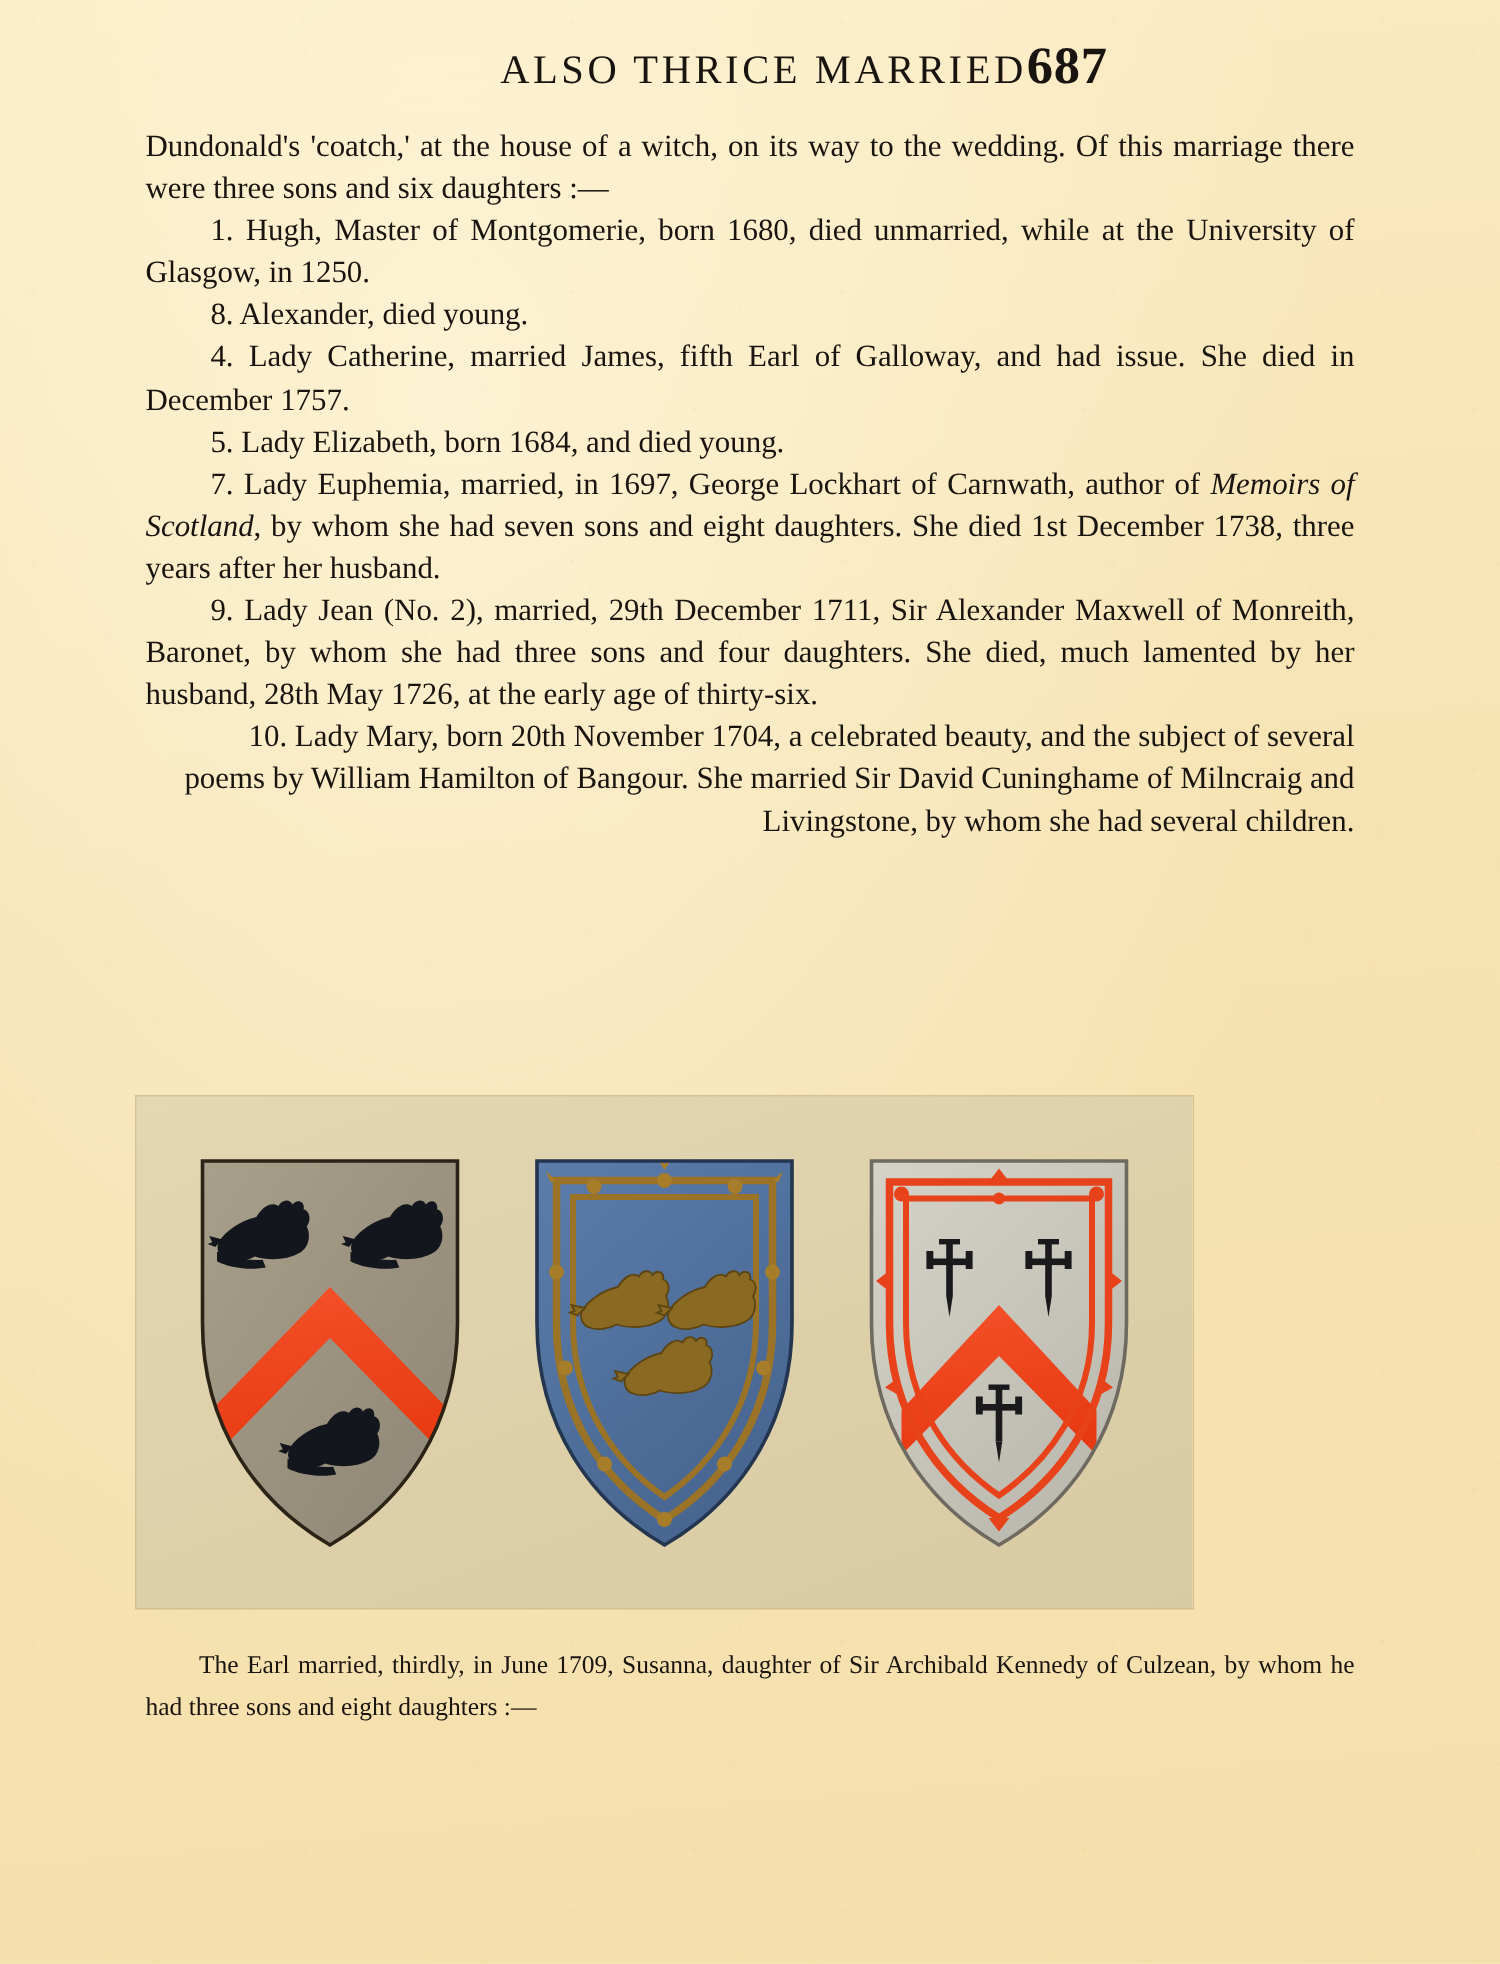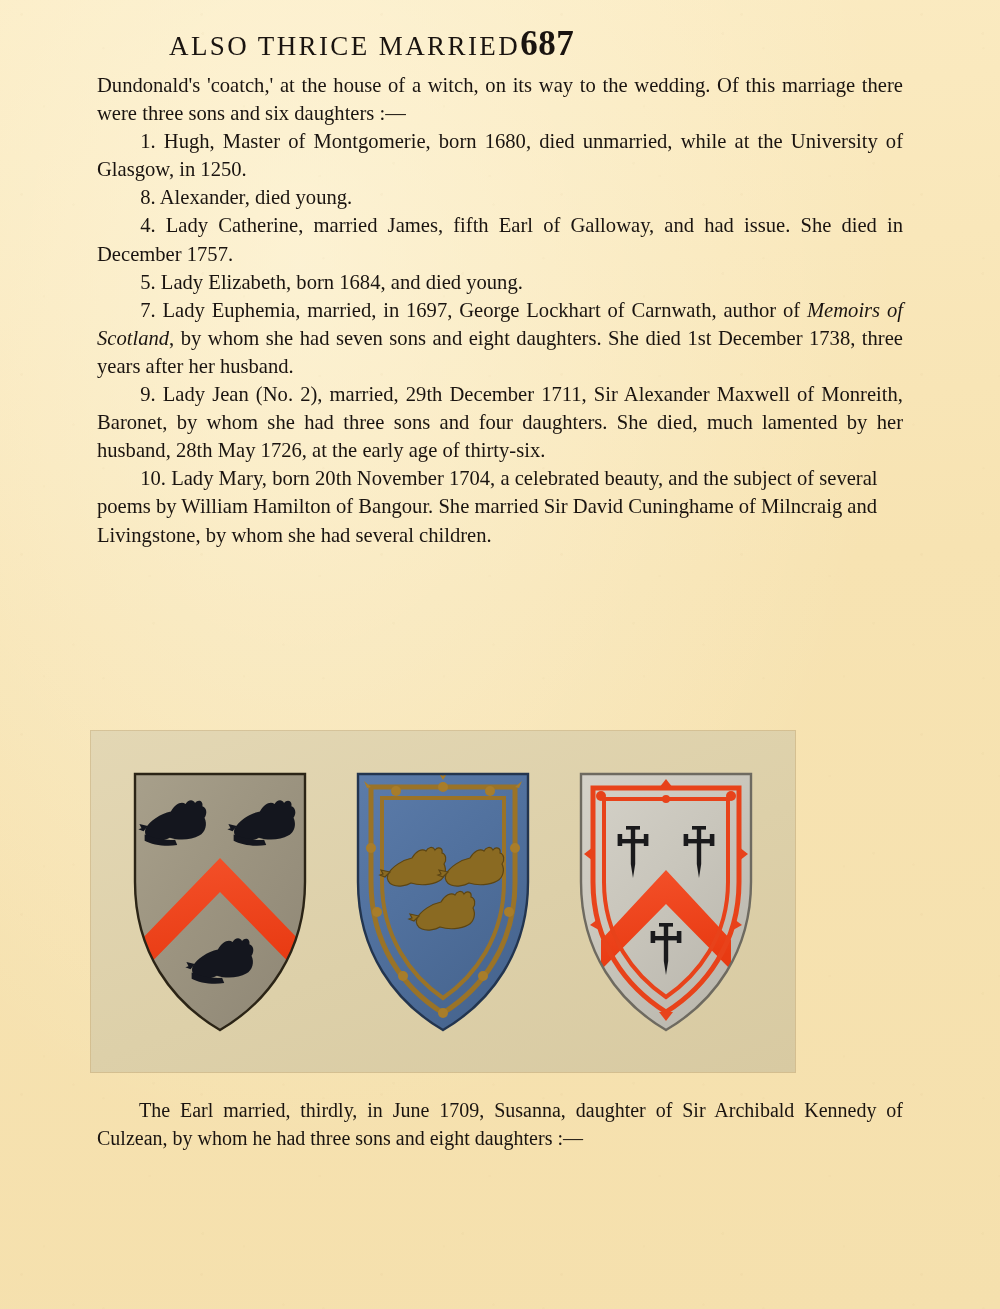--- a/index.html
+++ b/index.html
@@ -40,56 +40,56 @@
   }
 
   
   header.page-header {
     position: absolute;
     left: 97px;
     top: 24px;
     width: 806px;
     display: flex;
     align-items: baseline;
-    justify-content: flex-start;
+    justify-content: center;
   }
   .running-title {
     font-size: 27px;
     letter-spacing: 2.4px;
     font-weight: 400;
     white-space: nowrap;
     padding-left: 72px;
   }
   .folio {
     font-size: 35px;
     font-weight: 700;
     letter-spacing: 0.5px;
   }
 
   
   .body-text {
     position: absolute;
     left: 97px;
-    top: 71px;
+    top: 84px;
     width: 806px;
     font-size: 20.6px;
     line-height: 28.1px;
     text-align: justify;
     text-justify: inter-word;
   }
   .body-text p {
     margin: 0;
     text-indent: 0;
     hyphens: none;
   }
   .body-text p.indent {
     text-indent: 2.1em;
   }
   .body-text p:last-child {
-    text-align: left;
+    text-align: right;
   }
   .italic { font-style: italic; }
 
   
   .plate {
     position: absolute;
     left: 91px;
     top: 731px;
     width: 704px;
     height: 341px;
@@ -107,21 +107,21 @@
   }
   .shield-slot { width: 190px; height: 280px; position: relative; }
   .shield-slot svg { display: block; width: 100%; height: 100%; }
 
   
   .closing-text {
     position: absolute;
     left: 97px;
     top: 1096px;
     width: 806px;
-    font-size: 20px;
+    font-size: 17px;
     line-height: 28.1px;
     text-align: justify;
   }
   .closing-text p { margin: 0; text-indent: 2.1em; }
 </style>
 </head>
 <body>
 
 <div class="page">
   <div class="paper-noise"></div>

